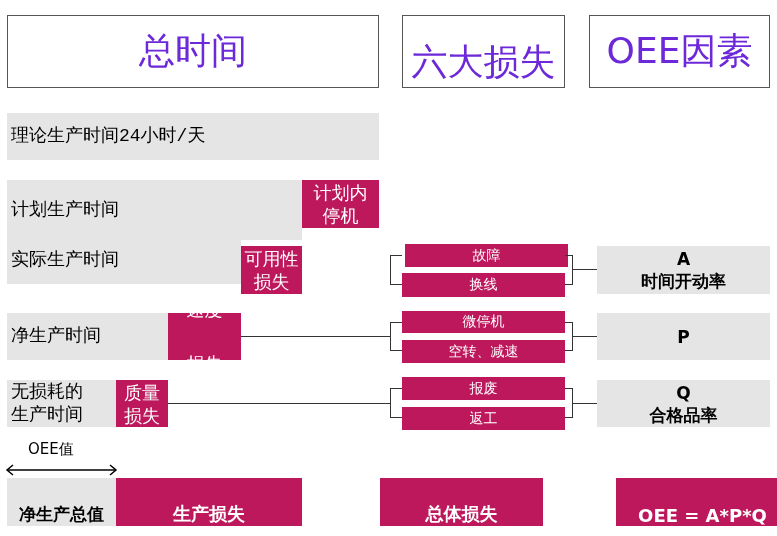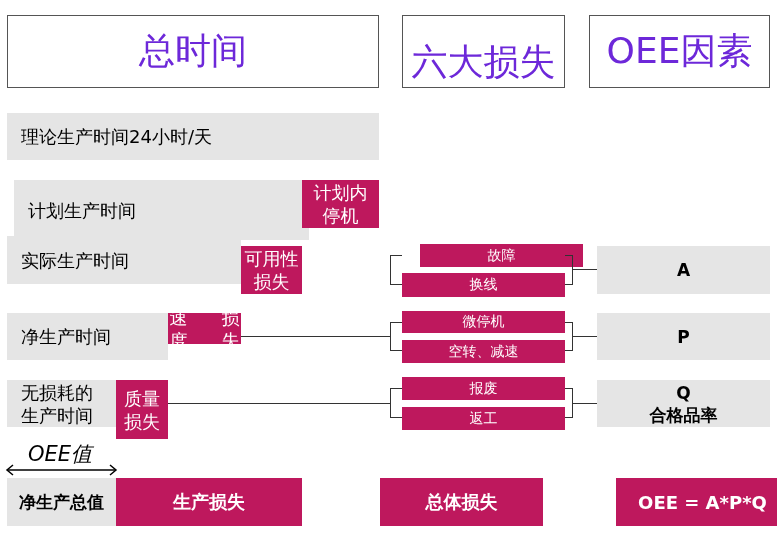--- a/index.html
+++ b/index.html
@@ -8,81 +8,81 @@
     font-family: "DejaVu Sans", "Liberation Sans", sans-serif; color:#000;
   }
   .abs { position:absolute; box-sizing:border-box; }
   .hdr {
     border:1px solid #555; background:#fff; display:flex; align-items:center; justify-content:center;
     font-size:36px; color:#6d28d9;
   }
   .hdr.bold { font-weight:bold; }
   .grey { background:#e5e5e5; }
   .red { background:#be185d; color:#fff; }
-  .lbl { font-size:18px; display:flex; align-items:center; padding-left:14px; line-height:23px; }
+  .lbl { font-size:18px; display:flex; align-items:center; padding-left:4px; line-height:23px;font-family:Liberation Mono, monospace; }
   .redlbl { font-size:18px; display:flex; align-items:center; justify-content:center; text-align:center; line-height:23px; }
   .sixbox { font-size:14px; display:flex; align-items:center; justify-content:center; }
   .factor { font-size:17px; font-weight:bold; display:flex; flex-direction:column; align-items:center; justify-content:center; line-height:22px; }
   .line { background:#333; }
-  .bottom { font-size:18px; font-weight:bold; display:flex; align-items:center; justify-content:center; }
-  .oee-label { font-size:21px; font-style:italic; }
+  .bottom { font-size:18px; font-weight:bold; display:flex; align-items:flex-end; justify-content:center; }
+  .oee-label { font-size:15px; }
 </style>
 </head>
 <body>
 
 <div class="abs hdr" style="left:7px;top:15px;width:372px;height:73px;">
     <span>总时间</span>
   </div>
 <div class="abs hdr" style="left:402px;top:15px;width:163px;height:73px;align-items:flex-end;">
     <span>六大损失</span>
   </div>
 <div class="abs hdr bold" style="left:589px;top:15px;width:181px;height:73px;font-weight:normal;">
     <span>OEE因素</span>
   </div>
 
 <div class="abs grey lbl" style="left:7px;top:113px;width:372px;height:47px;">
     <span>理论生产时间24小时/天</span>
   </div>
 
-<div class="abs grey lbl" style="left:14px;top:180px;width:295px;height:60px;">
+<div class="abs grey lbl" style="left:7px;top:180px;width:295px;height:60px;">
     <span>计划生产时间</span>
   </div>
 <div class="abs red redlbl" style="left:302px;top:180px;width:77px;height:48px;flex-direction:column;">
   <span>计划内</span>
   <span>停机</span>
 </div>
 
 <div class="abs grey lbl" style="left:7px;top:236px;width:234px;height:48px;">
     <span>实际生产时间</span>
   </div>
 <div class="abs red redlbl" style="left:241px;top:246px;width:61px;height:48px;flex-direction:column;">
   <span>可用性</span>
   <span>损失</span>
 </div>
 
 <div class="abs grey lbl" style="left:7px;top:313px;width:161px;height:47px;align-items:center;">
     <span>净生产时间</span>
   </div>
-<div class="abs red redlbl" style="left:168px;top:313px;width:73px;height:31px;flex-direction:row;gap:31px;">
+<div class="abs red redlbl" style="left:168px;top:313px;width:73px;height:47px;flex-direction:column;gap:31px;">
   <span>速度</span>
   <span>损失</span>
 </div>
 <div class="abs line" style="left:241px;top:336px;width:149px;height:1px;"></div>
 
 <div class="abs grey lbl" style="left:7px;top:380px;width:109px;height:47px;flex-direction:column;align-items:flex-start;justify-content:center;">
   <span>无损耗的</span>
   <span>生产时间</span>
 </div>
-<div class="abs red redlbl" style="left:116px;top:380px;width:52px;height:59px;flex-direction:column;">
+<div class="abs red redlbl" style="left:116px;top:380px;width:52px;height:47px;flex-direction:column;">
   <span>质量</span>
   <span>损失</span>
 </div>
 <div class="abs line" style="left:168px;top:403px;width:222px;height:1px;"></div>
 
-<div class="abs red sixbox" style="left:420px;top:244px;width:163px;height:23px;">
+<div class="abs red sixbox" style="left:405px;top:244px;width:163px;height:23px;">
     <span>故障</span>
   </div>
 <div class="abs red sixbox" style="left:402px;top:273px;width:163px;height:24px;">
     <span>换线</span>
   </div>
 <div class="abs red sixbox" style="left:402px;top:311px;width:163px;height:22px;">
     <span>微停机</span>
   </div>
 <div class="abs red sixbox" style="left:402px;top:340px;width:163px;height:23px;">
     <span>空转、减速</span>
@@ -100,20 +100,21 @@
 
 <div class="abs" style="left:565px;top:255px;width:8px;height:30px;border:1px solid #333;border-left:none;"></div>
 <div class="abs line" style="left:573px;top:269px;width:24px;height:1px;"></div>
 <div class="abs" style="left:565px;top:322px;width:8px;height:29px;border:1px solid #333;border-left:none;"></div>
 <div class="abs line" style="left:573px;top:336px;width:24px;height:1px;"></div>
 <div class="abs" style="left:565px;top:388px;width:8px;height:30px;border:1px solid #333;border-left:none;"></div>
 <div class="abs line" style="left:573px;top:403px;width:24px;height:1px;"></div>
 
 <div class="abs grey factor" style="left:597px;top:246px;width:173px;height:48px;">
   <span>A</span>
+  <span>时间开动率</span>
 </div>
 <div class="abs grey factor" style="left:597px;top:313px;width:173px;height:47px;">
   <span>P</span>
 </div>
 <div class="abs grey factor" style="left:597px;top:380px;width:173px;height:47px;">
   <span>Q</span>
   <span>合格品率</span>
 </div>
 
 <div class="abs oee-label" style="left:28px;top:440px;width:80px;height:24px;"><span>OEE值</span></div>

